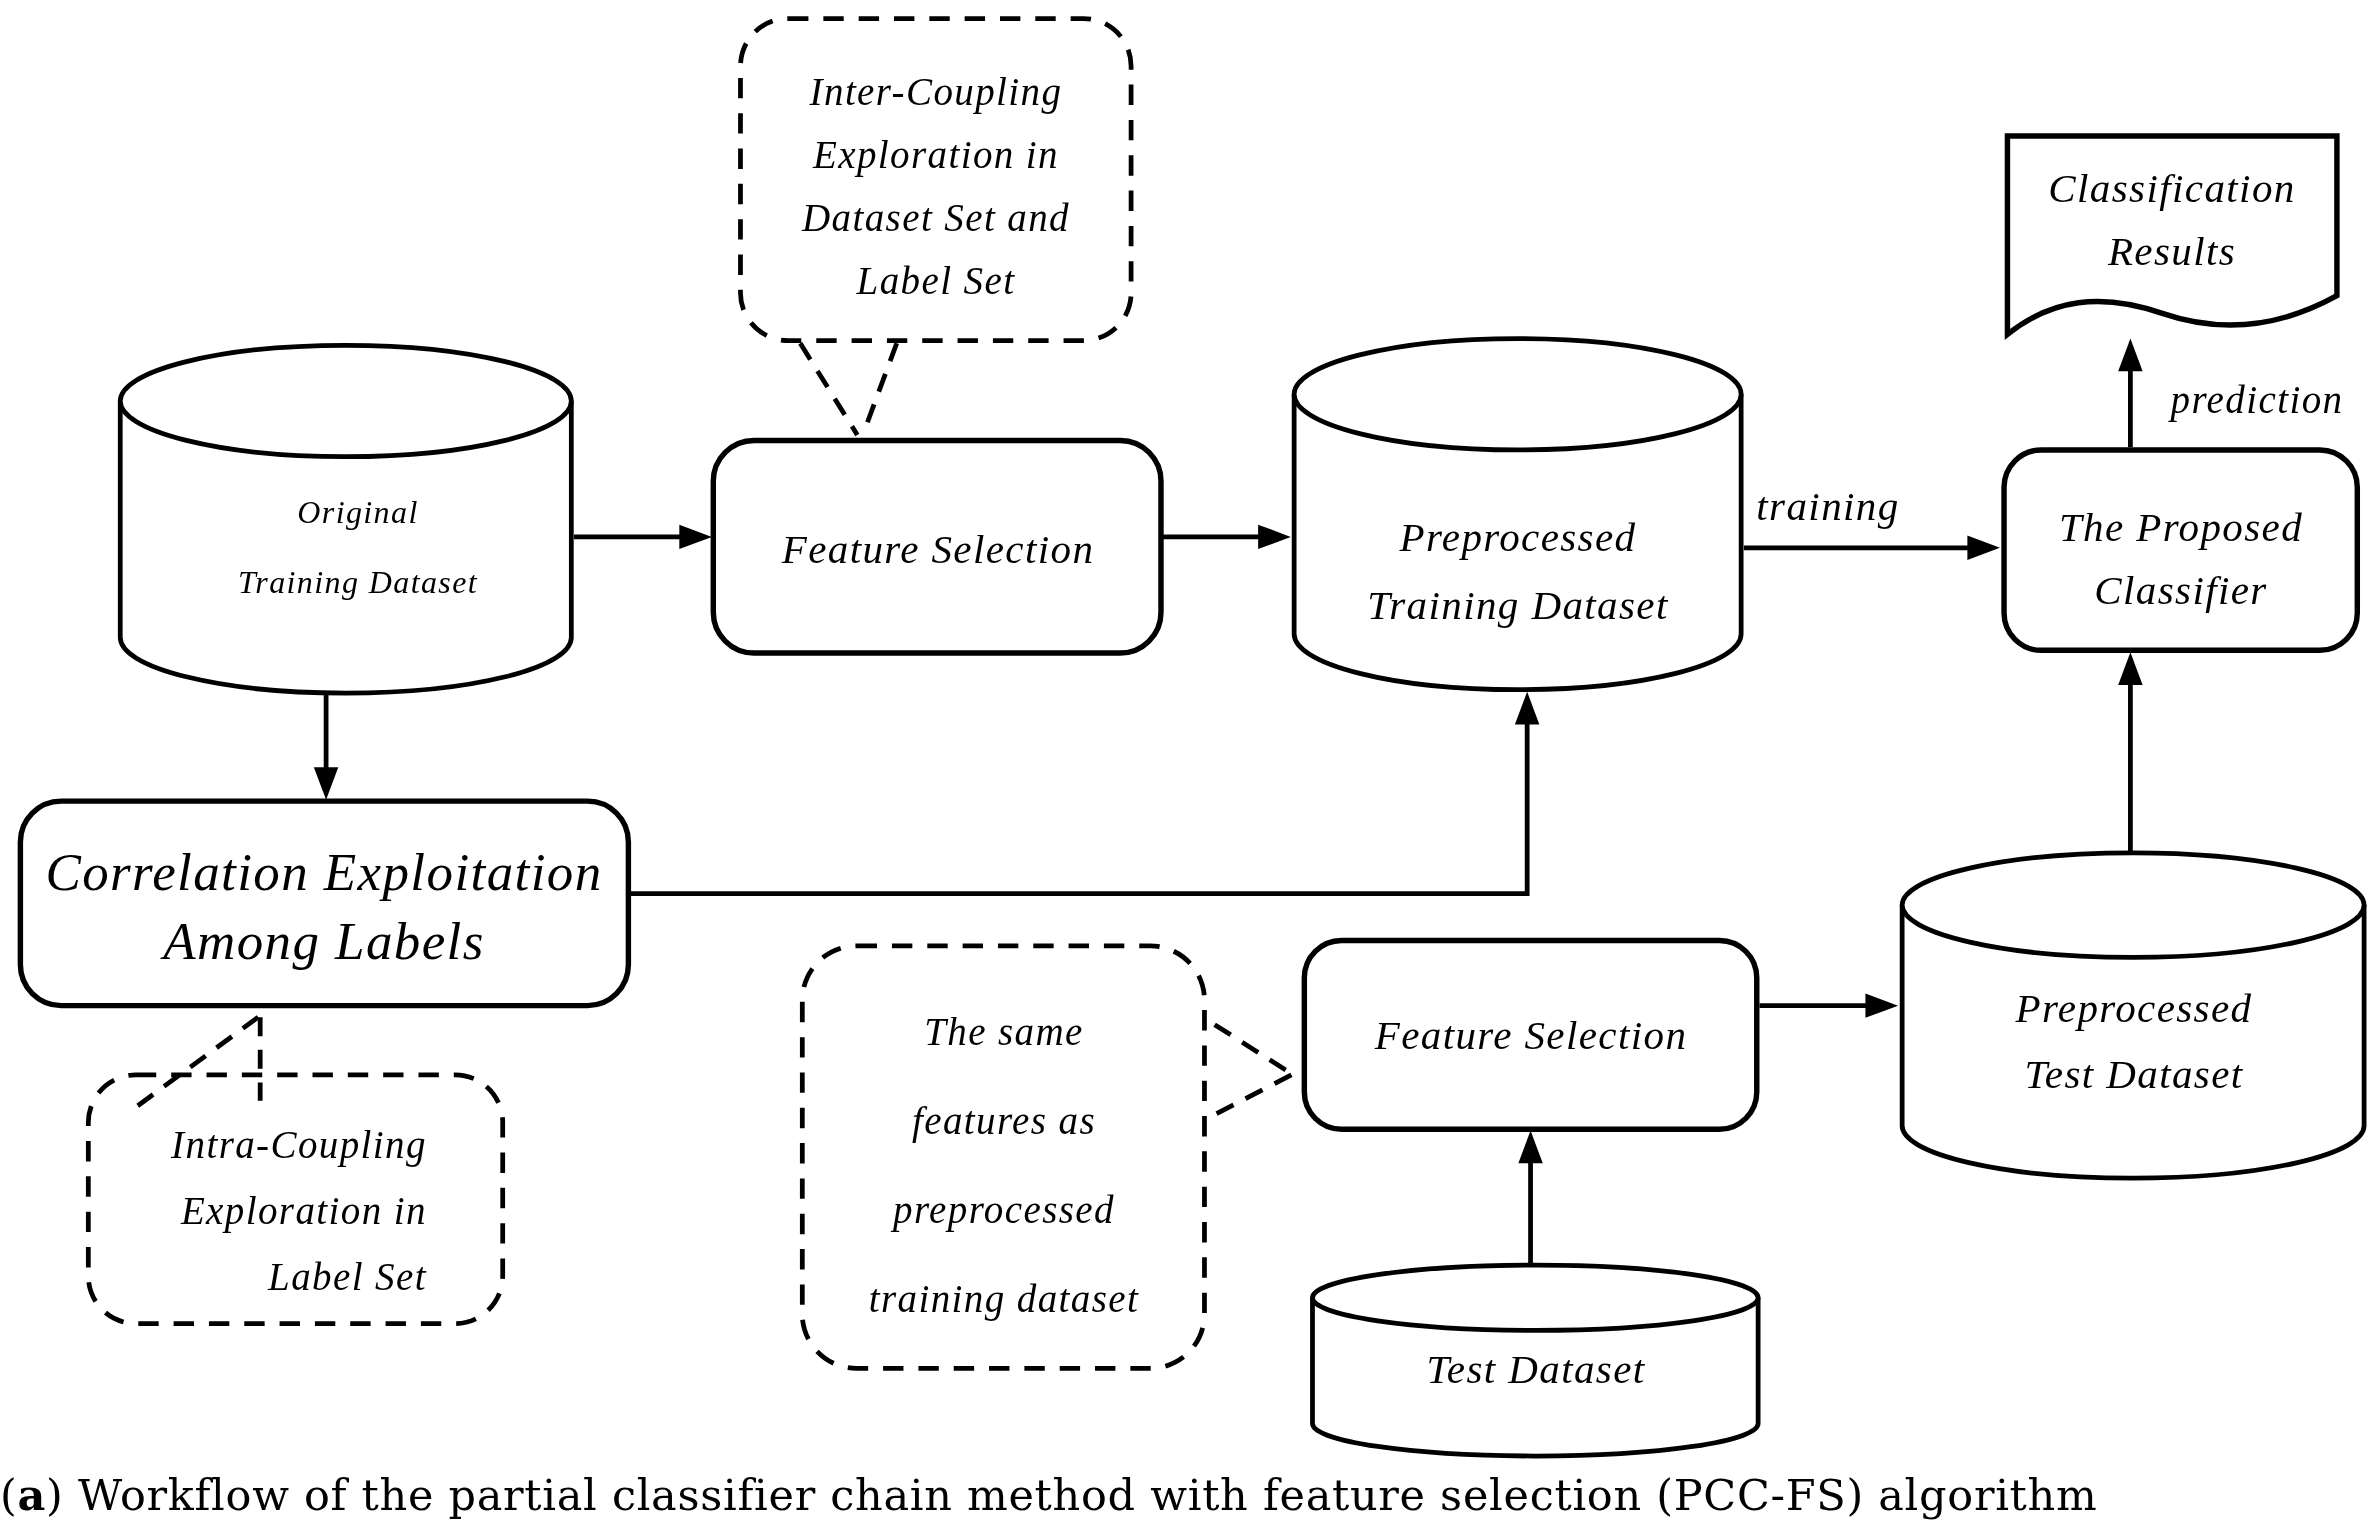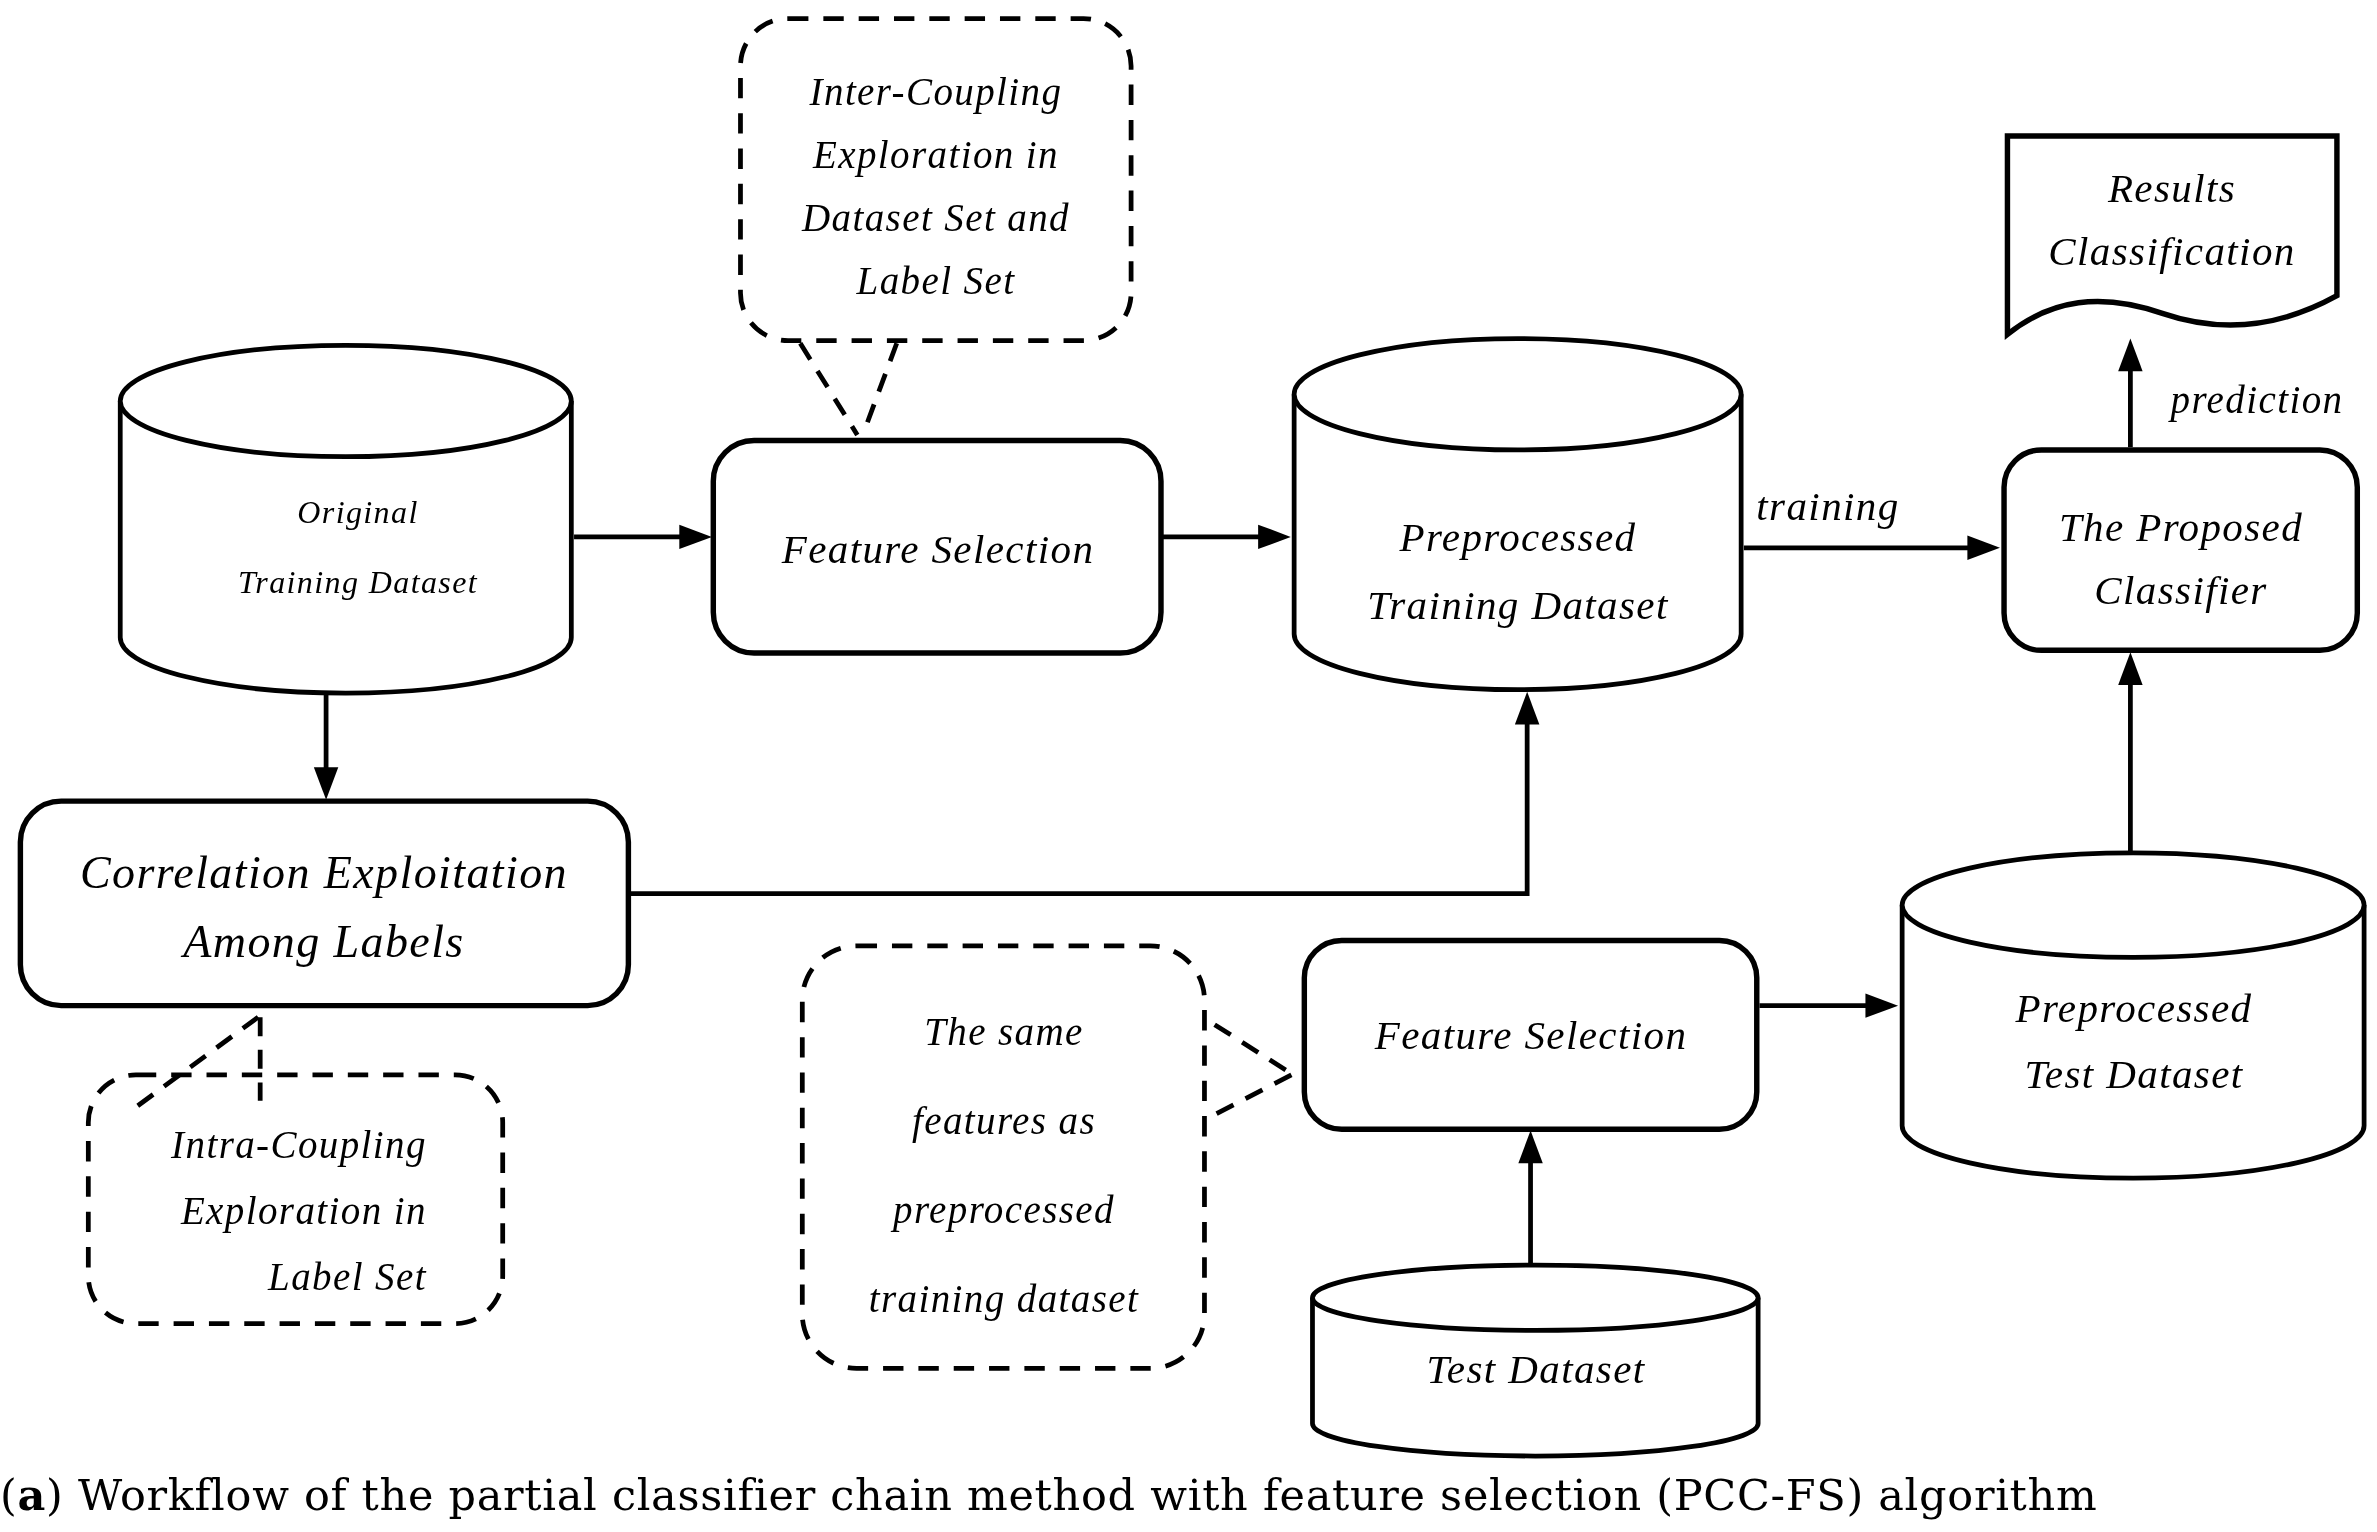--- a/index.html
+++ b/index.html
@@ -128,29 +128,29 @@
   <div class="label" style="left:1828px; top:506px; font-size:41px;">
     <span class="ln">training</span>
   </div>
 
   <div class="label" style="left:2181px; top:559px; font-size:41px; line-height:63px;">
     <span class="ln">The Proposed</span>
     <span class="ln">Classifier</span>
   </div>
 
   <div class="label" style="left:2172px; top:220px; font-size:41px; line-height:63px;">
+    <span class="ln">Classification</span>
     <span class="ln">Results</span>
-    <span class="ln">Classification</span>
   </div>
 
   <div class="label" style="left:2257px; top:399px; font-size:39px;">
     <span class="ln">prediction</span>
   </div>
 
-  <div class="label" style="left:324px; top:907px; font-size:46px; line-height:69px;">
+  <div class="label" style="left:324px; top:907px; font-size:53px; line-height:69px;">
     <span class="ln">Correlation Exploitation</span>
     <span class="ln">Among Labels</span>
   </div>
 
   <div class="label" style="left:1531px; top:1035px; font-size:41px;">
     <span class="ln">Feature Selection</span>
   </div>
 
   <div class="label" style="left:1536px; top:1369px; font-size:41px;">
     <span class="ln">Test Dataset</span>

